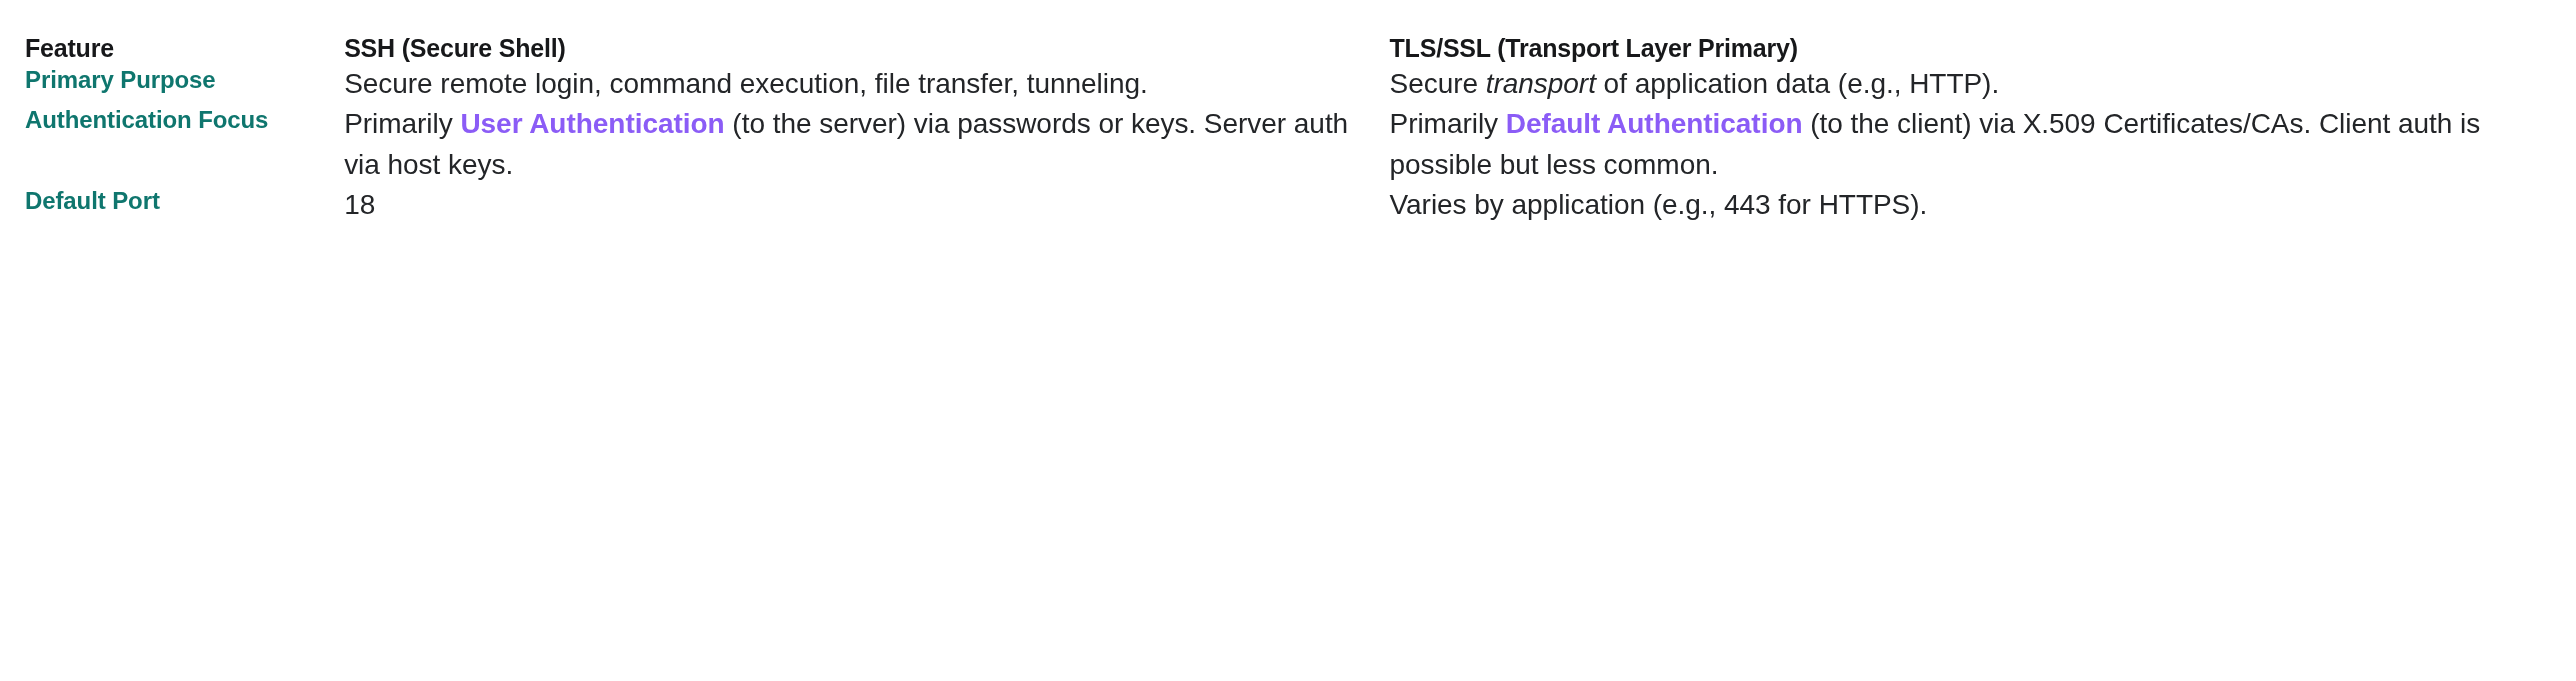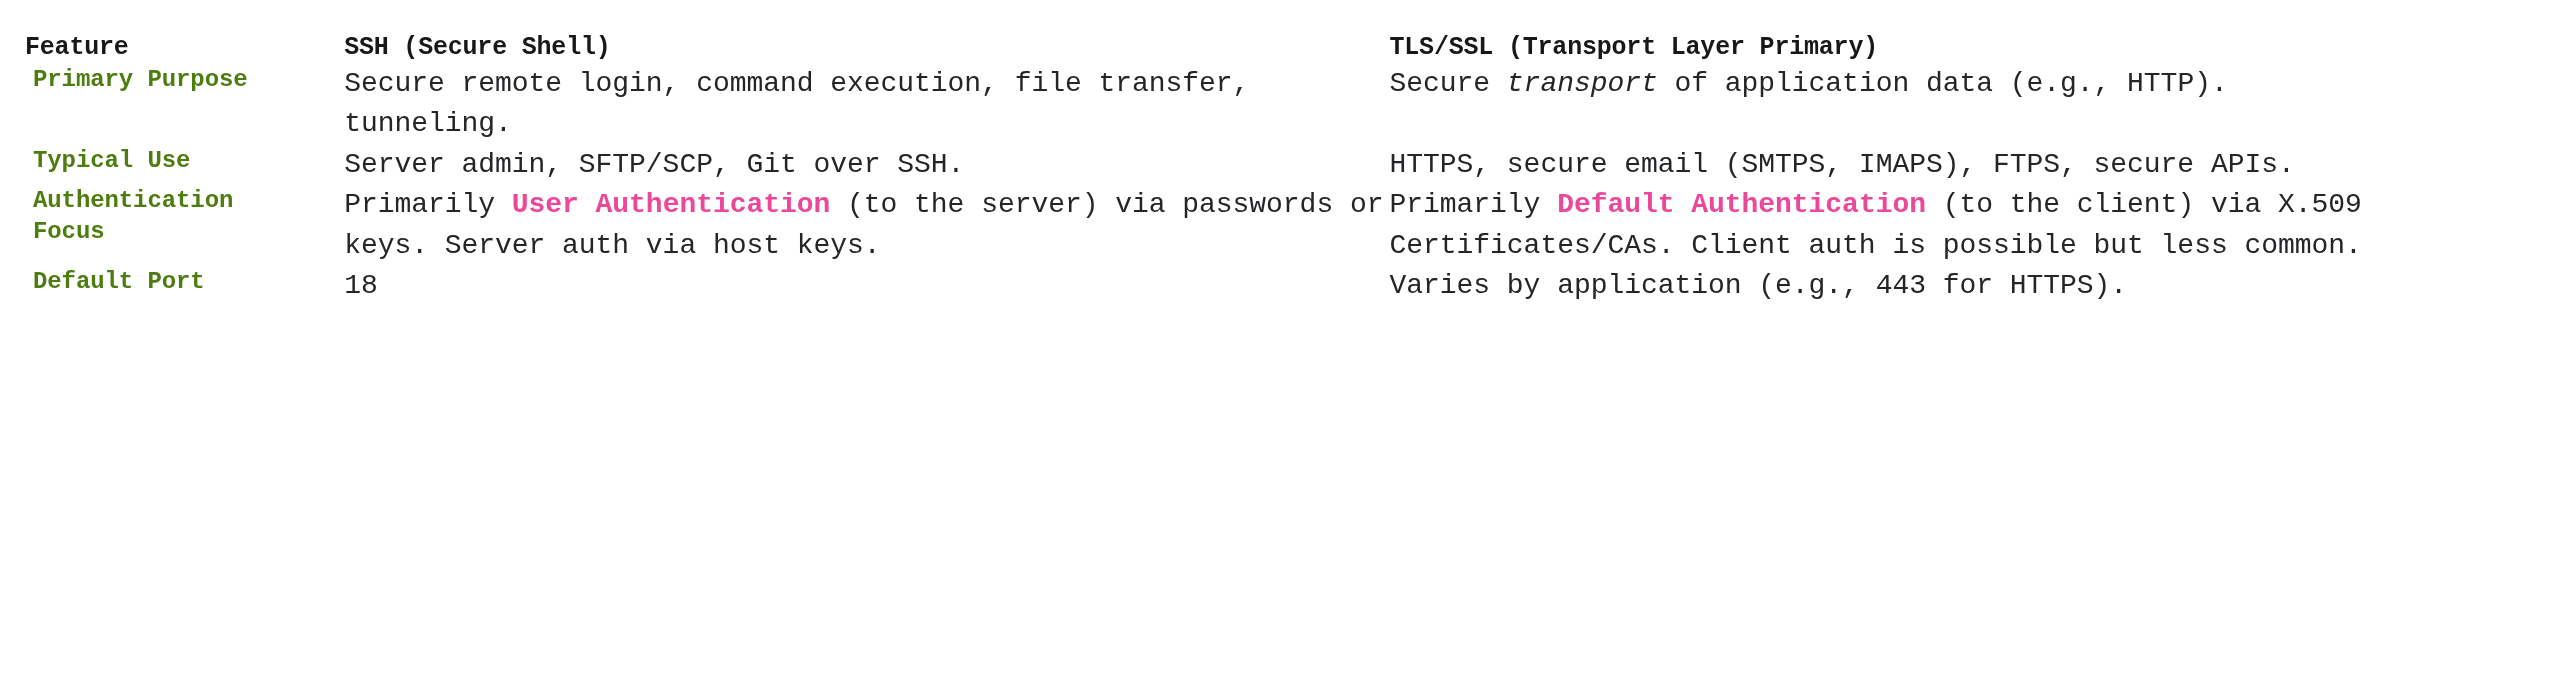--- a/index.html
+++ b/index.html
@@ -22,21 +22,20 @@
     background: #ffffff;
     box-sizing: border-box;
     padding: 0;
   }
   table.compare {
     border-collapse: collapse;
     border-spacing: 0;
     width: 2576px;
     table-layout: fixed;
     margin: 0;
-    font-family: Liberation Mono, monospace;
   }
   table.compare col.c-feature  { width: 344px; }
   table.compare col.c-ssh      { width: 1045px; }
   table.compare col.c-tls      { width: 1186px; }
 
   table.compare tr { vertical-align: top; }
 
   table.compare th,
   table.compare td {
     padding: 0;
@@ -56,41 +55,40 @@
   }
   .cell.col-feature { padding-left: 25px; }
   .cell.col-ssh     { padding-left: 0px; }
   .cell.col-tls     { padding-left: 0px; }
 
   .feature-label {
     font-size: 24px;
     font-weight: 700;
     line-height: 1.30;
     letter-spacing: -0.1px;
-    color: #4d7c0f;
+    color: #0f766e;
     max-width: 249px;
-    margin-left: 8px;
   }
   .head-label {
     font-size: 25px;
     font-weight: 700;
     line-height: 1.28;
     letter-spacing: -0.2px;
     color: #17181a;
   }
   .body-text {
     font-size: 28px;
     font-weight: 400;
     line-height: 1.45;
     letter-spacing: -0.04px;
     color: #232528;
   }
   .body-text b, .body-text strong {
     font-weight: 700;
-    color: #ec4899;
+    color: #8b5cf6;
   }
   .body-text i, .body-text em {
     font-style: italic;
   }
 </style>
 </head>
 <body>
 
 <div class="sheet">
   <table class="compare">
@@ -119,31 +117,20 @@
           </td>
           <td class="cell col-ssh">
             <div class="body-text">Secure remote login, command execution, file transfer, tunneling.</div>
           </td>
           <td class="cell col-tls">
             <div class="body-text">Secure <i>transport</i> of application data (e.g., HTTP).</div>
           </td>
         </tr>
         <tr class="row-body">
           <td class="cell col-feature">
-            <div class="feature-label">Typical Use</div>
-          </td>
-          <td class="cell col-ssh">
-            <div class="body-text">Server admin, SFTP/SCP, Git over SSH.</div>
-          </td>
-          <td class="cell col-tls">
-            <div class="body-text">HTTPS, secure email (SMTPS, IMAPS), FTPS, secure APIs.</div>
-          </td>
-        </tr>
-        <tr class="row-body">
-          <td class="cell col-feature">
             <div class="feature-label">Authentication Focus</div>
           </td>
           <td class="cell col-ssh">
             <div class="body-text">Primarily <b>User Authentication</b> (to the server) via passwords or keys. Server auth via host keys.</div>
           </td>
           <td class="cell col-tls">
             <div class="body-text">Primarily <b>Default Authentication</b> (to the client) via X.509 Certificates/CAs. Client auth is possible but less common.</div>
           </td>
         </tr>
         <tr class="row-body">

